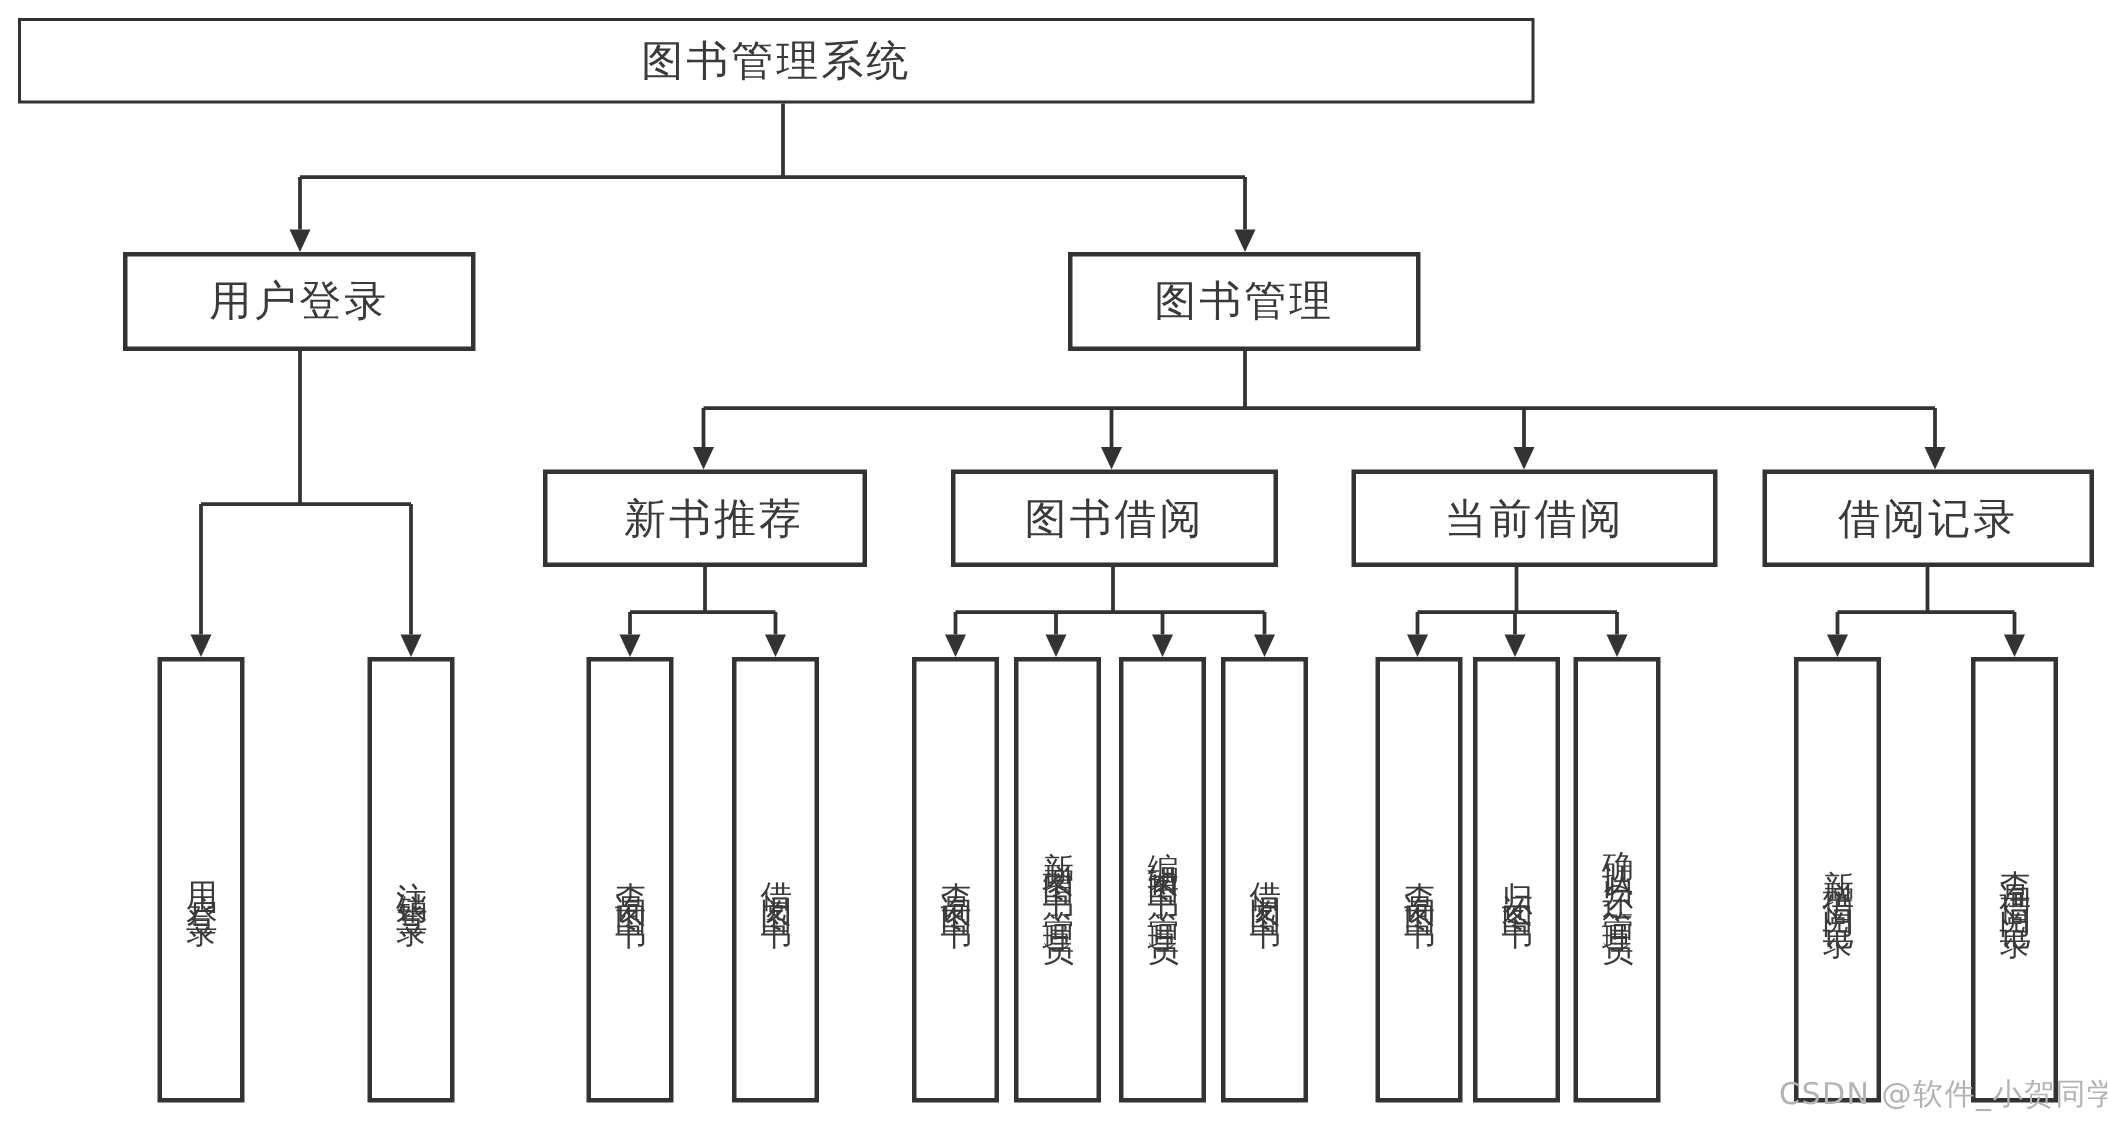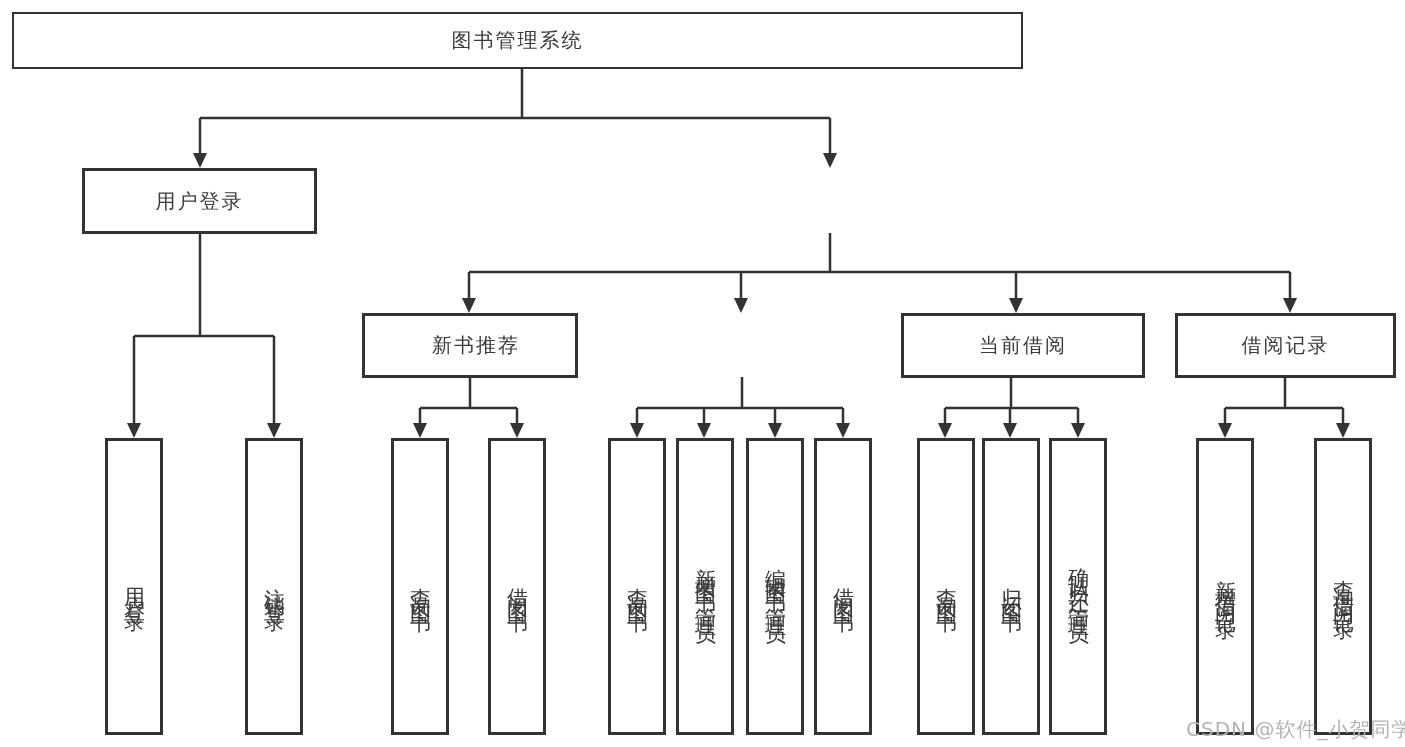--- a/index.html
+++ b/index.html
@@ -24,21 +24,21 @@
   .node{
     position:absolute;
     background:var(--background);
     border:3px solid var(--box-border);
     box-sizing:border-box;
     display:flex;align-items:center;justify-content:center;
     z-index:2;
   }
   .node.root{border-width:2px;}
   .hlabel{
-    font-size:20px;letter-spacing:2px;white-space:nowrap;color:var(--text);
+    font-size:28px;letter-spacing:2px;white-space:nowrap;color:var(--text);
   }
   .leaf{width:58px;height:297px;top:438px;}
   .vlabel{
     writing-mode:vertical-rl;
     font-size:21px;letter-spacing:8px;line-height:1;
     white-space:nowrap;color:var(--text);
   }
   #watermark{
     position:absolute;left:1186px;top:716px;z-index:3;
     font-size:20px;letter-spacing:1px;color:var(--watermark);white-space:nowrap;
@@ -85,23 +85,29 @@
     <polygon points="1336,423 1350,423 1343,438"></polygon>
   </svg>
 
   <div class="node root" style="left:12px;top:12px;width:1011px;height:57px;">
     <span class="hlabel">图书管理系统</span>
   </div>
 
   <div class="node" style="left:82px;top:168px;width:235px;height:66px;">
     <span class="hlabel">用户登录</span>
   </div>
+  <div class="node" style="left:712px;top:168px;width:235px;height:66px;">
+    <span class="hlabel">图书管理</span>
+  </div>
 
   <div class="node" style="left:362px;top:313px;width:216px;height:65px;padding-left:12px;">
     <span class="hlabel">新书推荐</span>
+  </div>
+  <div class="node" style="left:634px;top:313px;width:218px;height:65px;">
+    <span class="hlabel">图书借阅</span>
   </div>
   <div class="node" style="left:901px;top:313px;width:244px;height:65px;">
     <span class="hlabel">当前借阅</span>
   </div>
   <div class="node" style="left:1175px;top:313px;width:221px;height:65px;">
     <span class="hlabel">借阅记录</span>
   </div>
 
   <div class="node leaf" style="left:105px;">
     <span class="vlabel">用户登录</span>

